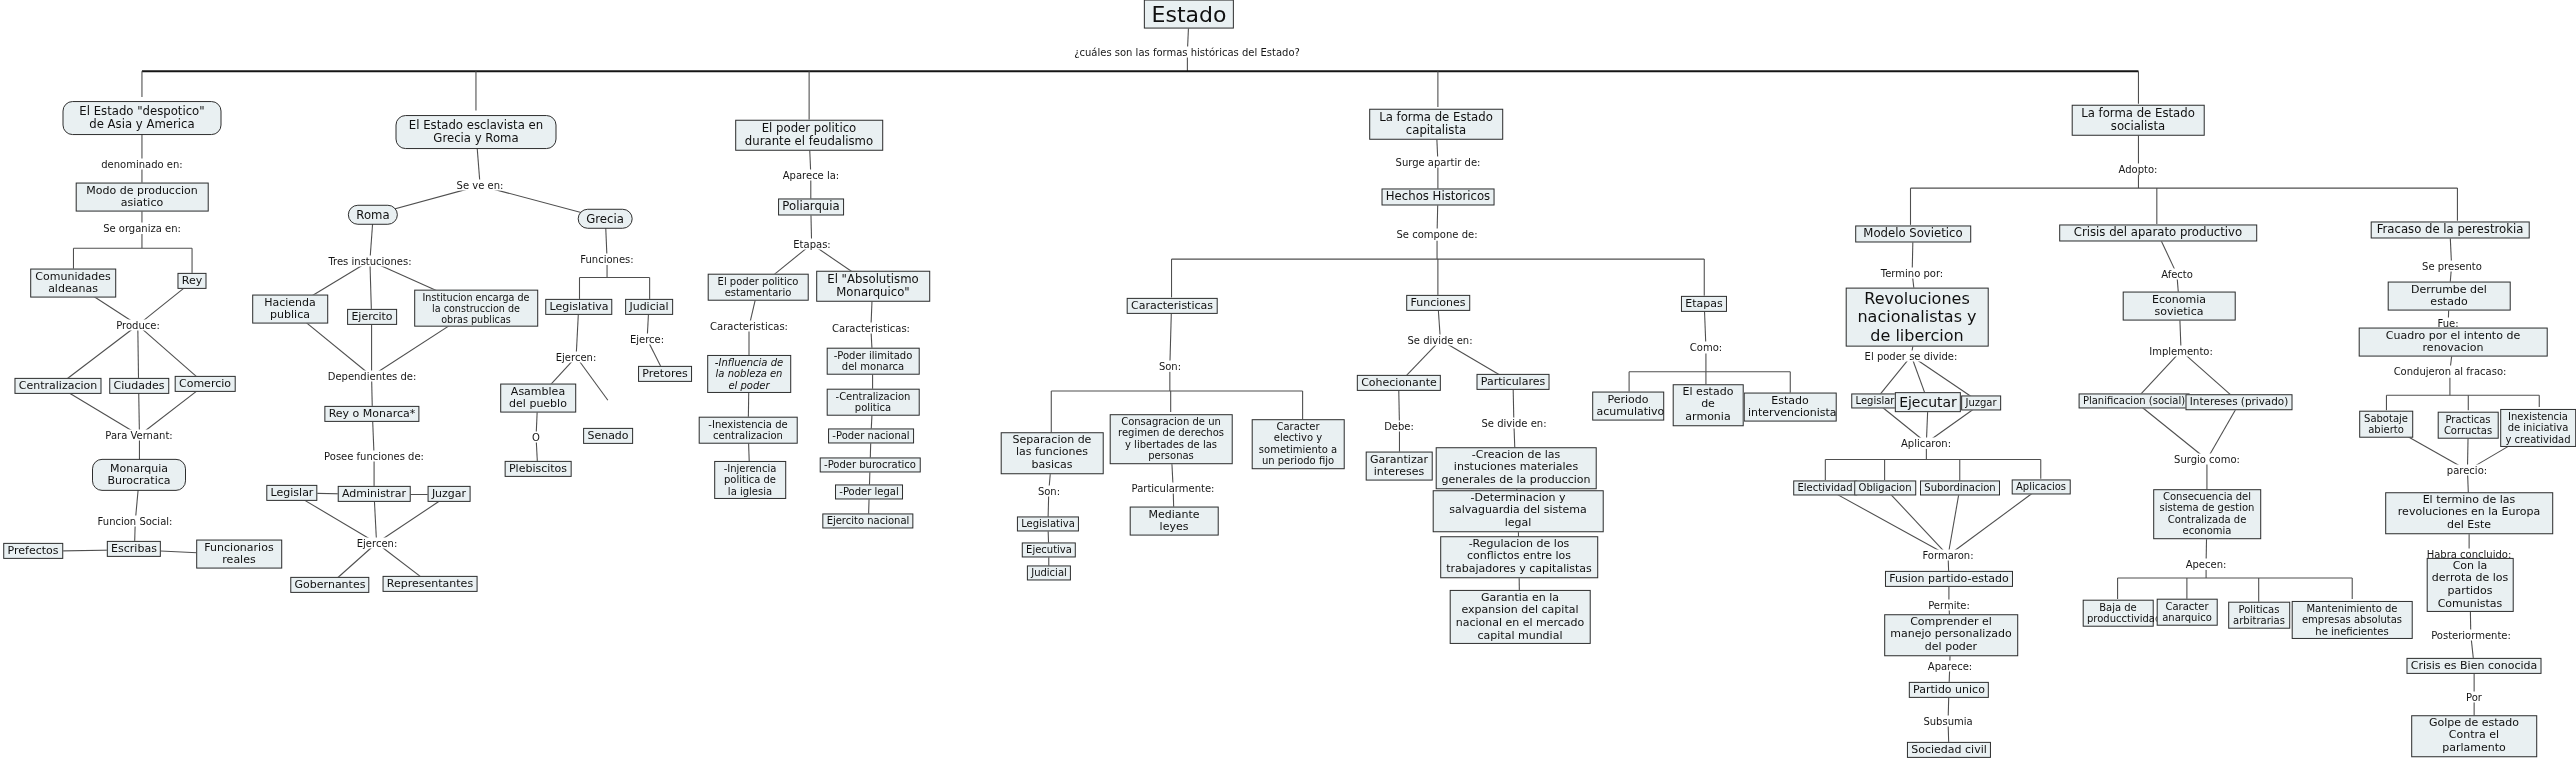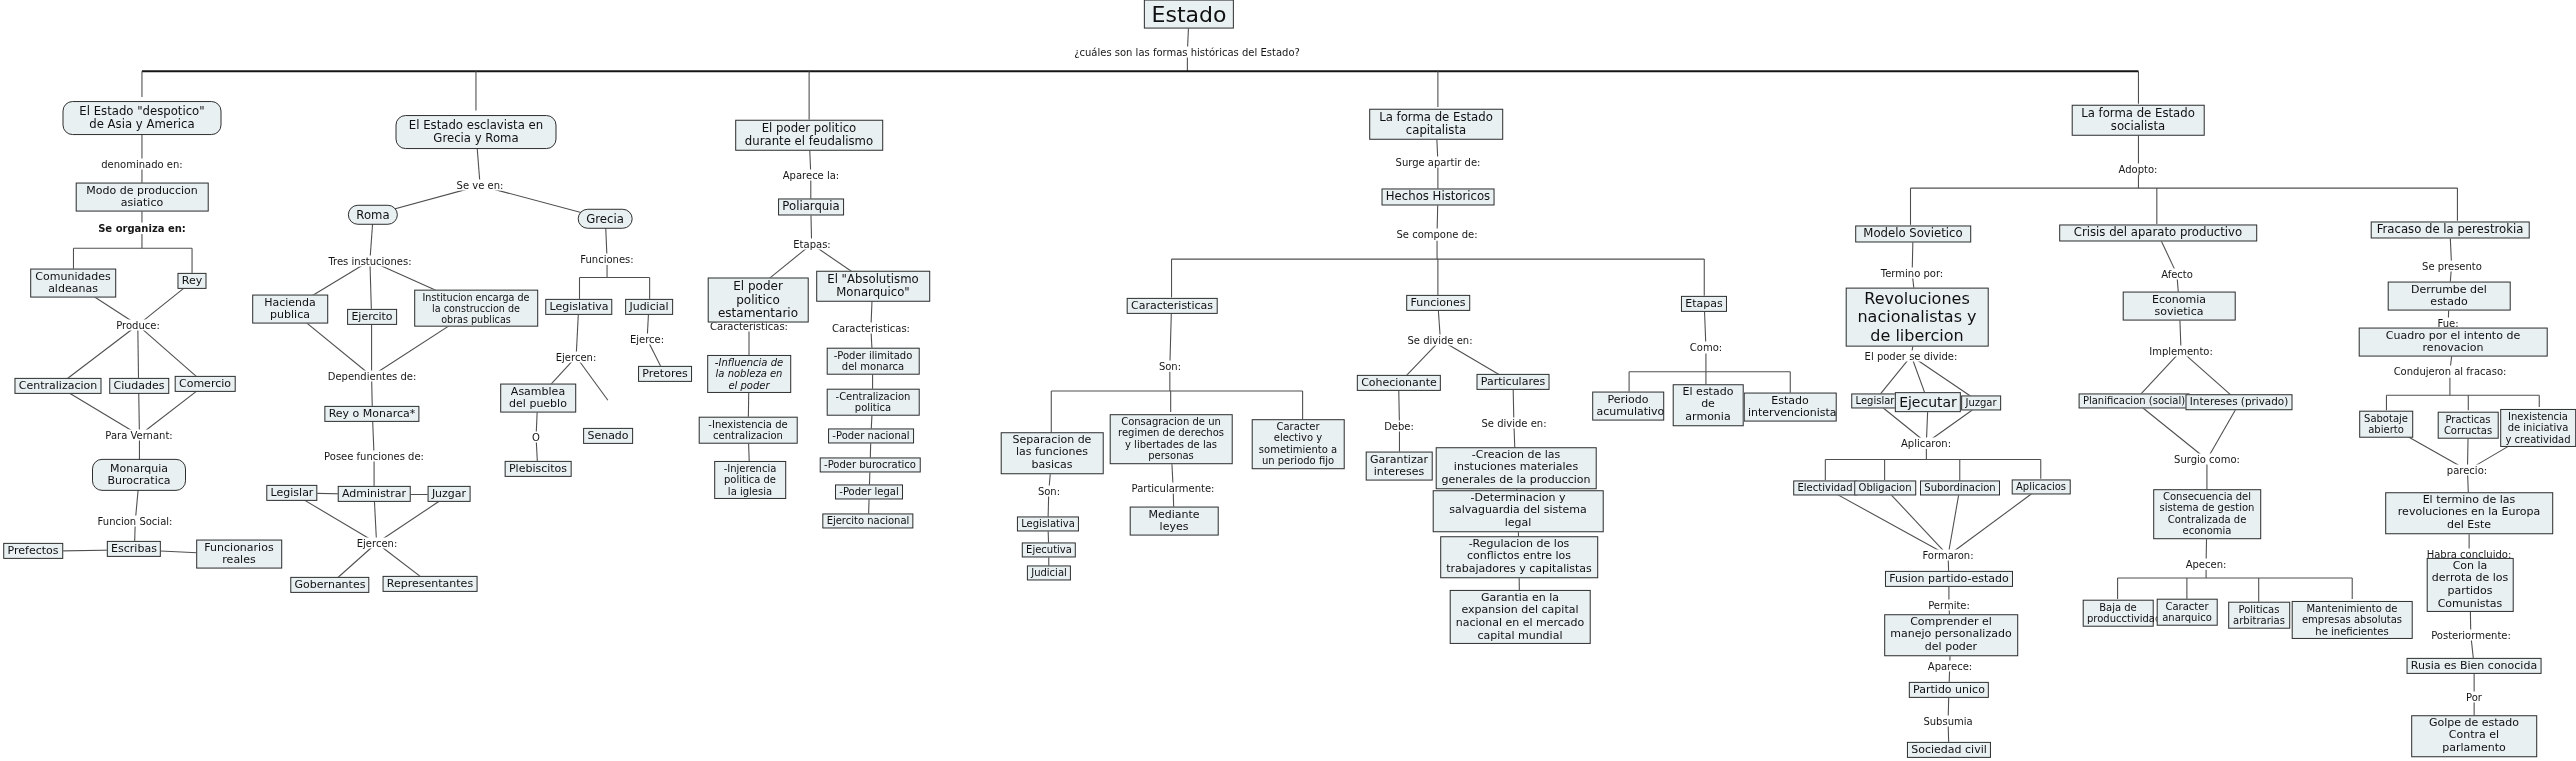--- a/index.html
+++ b/index.html
@@ -204,21 +204,21 @@
       <line x1="2705" y1="692" x2="2705" y2="721" stroke="#4f4f4f" stroke-width="1.3"></line>
       <line x1="2817" y1="692" x2="2817" y2="717" stroke="#4f4f4f" stroke-width="1.3"></line>
       <line x1="2934" y1="452" x2="2934" y2="473" stroke="#4f4f4f" stroke-width="1.3"></line>
       <line x1="2858" y1="473" x2="3041" y2="473" stroke="#4f4f4f" stroke-width="1.3"></line>
       <line x1="2858" y1="473" x2="2858" y2="491" stroke="#4f4f4f" stroke-width="1.3"></line>
       <line x1="2956" y1="473" x2="2956" y2="491" stroke="#4f4f4f" stroke-width="1.3"></line>
       <line x1="3041" y1="473" x2="3041" y2="487" stroke="#4f4f4f" stroke-width="1.3"></line>
     </svg>
     <div class="link-label" style="left: 1187px; top: 52px;">¿cuáles son las formas históricas del Estado?</div>
     <div class="link-label" style="left: 142px; top: 164px;">denominado en:</div>
-    <div class="link-label" style="left: 142px; top: 228px; font-weight: bold;">Se organiza en:</div>
+    <div class="link-label" style="left: 142px; top: 228px;">Se organiza en:</div>
     <div class="link-label" style="left: 138px; top: 325px;">Produce:</div>
     <div class="link-label" style="left: 139px; top: 435px;">Para Vernant:</div>
     <div class="link-label" style="left: 135px; top: 521px;">Funcion Social:</div>
     <div class="link-label" style="left: 480px; top: 185px;">Se ve en:</div>
     <div class="link-label" style="left: 370px; top: 261px;">Tres instuciones:</div>
     <div class="link-label" style="left: 372px; top: 376px;">Dependientes de:</div>
     <div class="link-label" style="left: 374px; top: 456px;">Posee funciones de:</div>
     <div class="link-label" style="left: 377px; top: 543px;">Ejercen:</div>
     <div class="link-label" style="left: 607px; top: 259px;">Funciones:</div>
     <div class="link-label" style="left: 576px; top: 357px;">Ejercen:</div>
@@ -281,21 +281,21 @@
     <div class="node nw" style="left: 330px; top: 585px;">Gobernantes</div>
     <div class="node nw" style="left: 430px; top: 584px;">Representantes</div>
     <div class="node nw" style="left: 579px; top: 307px;">Legislativa</div>
     <div class="node nw" style="left: 649px; top: 307px;">Judicial</div>
     <div class="node" style="left: 538px; top: 398px; width: 67px;">Asamblea del pueblo</div>
     <div class="node nw" style="left: 608px; top: 400px; margin-top: 36px;">Senado</div>
     <div class="node nw" style="left: 665px; top: 374px;">Pretores</div>
     <div class="node nw" style="left: 538px; top: 469px;">Plebiscitos</div>
     <div class="node" style="left: 809px; top: 135px; width: 139px; font-size: 11.7px;">El poder politico durante el feudalismo</div>
     <div class="node nw" style="left: 811px; top: 207px; font-size: 11.7px;">Poliarquia</div>
-    <div class="node" style="left: 758px; top: 300px; width: 92px; font-size: 12px;">El poder politico estamentario</div>
+    <div class="node" style="left: 758px; top: 287px; width: 92px; font-size: 10px;">El poder politico estamentario</div>
     <div class="node" style="left: 873px; top: 286px; width: 105px; font-size: 11.7px;">El "Absolutismo Monarquico"</div>
     <div class="node" style="left: 749px; top: 374px; width: 75px; font-size: 10px; font-style: italic;">-Influencia de la nobleza en el poder</div>
     <div class="node" style="left: 748px; top: 430px; width: 90px; font-size: 10px;">-Inexistencia de centralizacion</div>
     <div class="node" style="left: 750px; top: 480px; width: 63px; font-size: 10px;">-Injerencia politica de la iglesia</div>
     <div class="node" style="left: 873px; top: 361px; width: 84px; font-size: 10px;">-Poder ilimitado del monarca</div>
     <div class="node" style="left: 873px; top: 402px; width: 84px; font-size: 10px;">-Centralizacion politica</div>
     <div class="node nw" style="left: 871px; top: 436px; font-size: 10px;">-Poder nacional</div>
     <div class="node nw" style="left: 870px; top: 465px; font-size: 10px;">-Poder burocratico</div>
     <div class="node nw" style="left: 869px; top: 492px; font-size: 10px;">-Poder legal</div>
     <div class="node nw" style="left: 868px; top: 521px; font-size: 10px;">Ejercito nacional</div>
@@ -345,16 +345,16 @@
     <div class="node" style="left: 2187px; top: 612px; width: 52px; font-size: 10px;">Caracter anarquico</div>
     <div class="node" style="left: 2259px; top: 615px; width: 53px; font-size: 10px;">Politicas arbitrarias</div>
     <div class="node" style="left: 2352px; top: 620px; width: 112px; font-size: 10px;">Mantenimiento de empresas absolutas he ineficientes</div>
     <div class="node" style="left: 2449px; top: 296px; width: 114px;">Derrumbe del estado</div>
     <div class="node" style="left: 2453px; top: 342px; width: 180px;">Cuadro por el intento de renovacion</div>
     <div class="node" style="left: 2386px; top: 424px; width: 45px; font-size: 10px;">Sabotaje abierto</div>
     <div class="node" style="left: 2468px; top: 425px; width: 52px; font-size: 10px;">Practicas Corructas</div>
     <div class="node" style="left: 2538px; top: 428px; width: 67px; font-size: 10px;">Inexistencia de iniciativa y creatividad</div>
     <div class="node" style="left: 2469px; top: 513px; width: 159px;">El termino de las revoluciones en la Europa del Este</div>
     <div class="node" style="left: 2470px; top: 585px; width: 78px;">Con la derrota de los partidos Comunistas</div>
-    <div class="node nw" style="left: 2474px; top: 666px;">Rusia es Bien conocida</div>
+    <div class="node nw" style="left: 2474px; top: 666px;">Crisis es Bien conocida</div>
     <div class="node" style="left: 2474px; top: 736px; width: 117px;">Golpe de estado Contra el parlamento</div>
   </div>
 
 
 </body></html>

